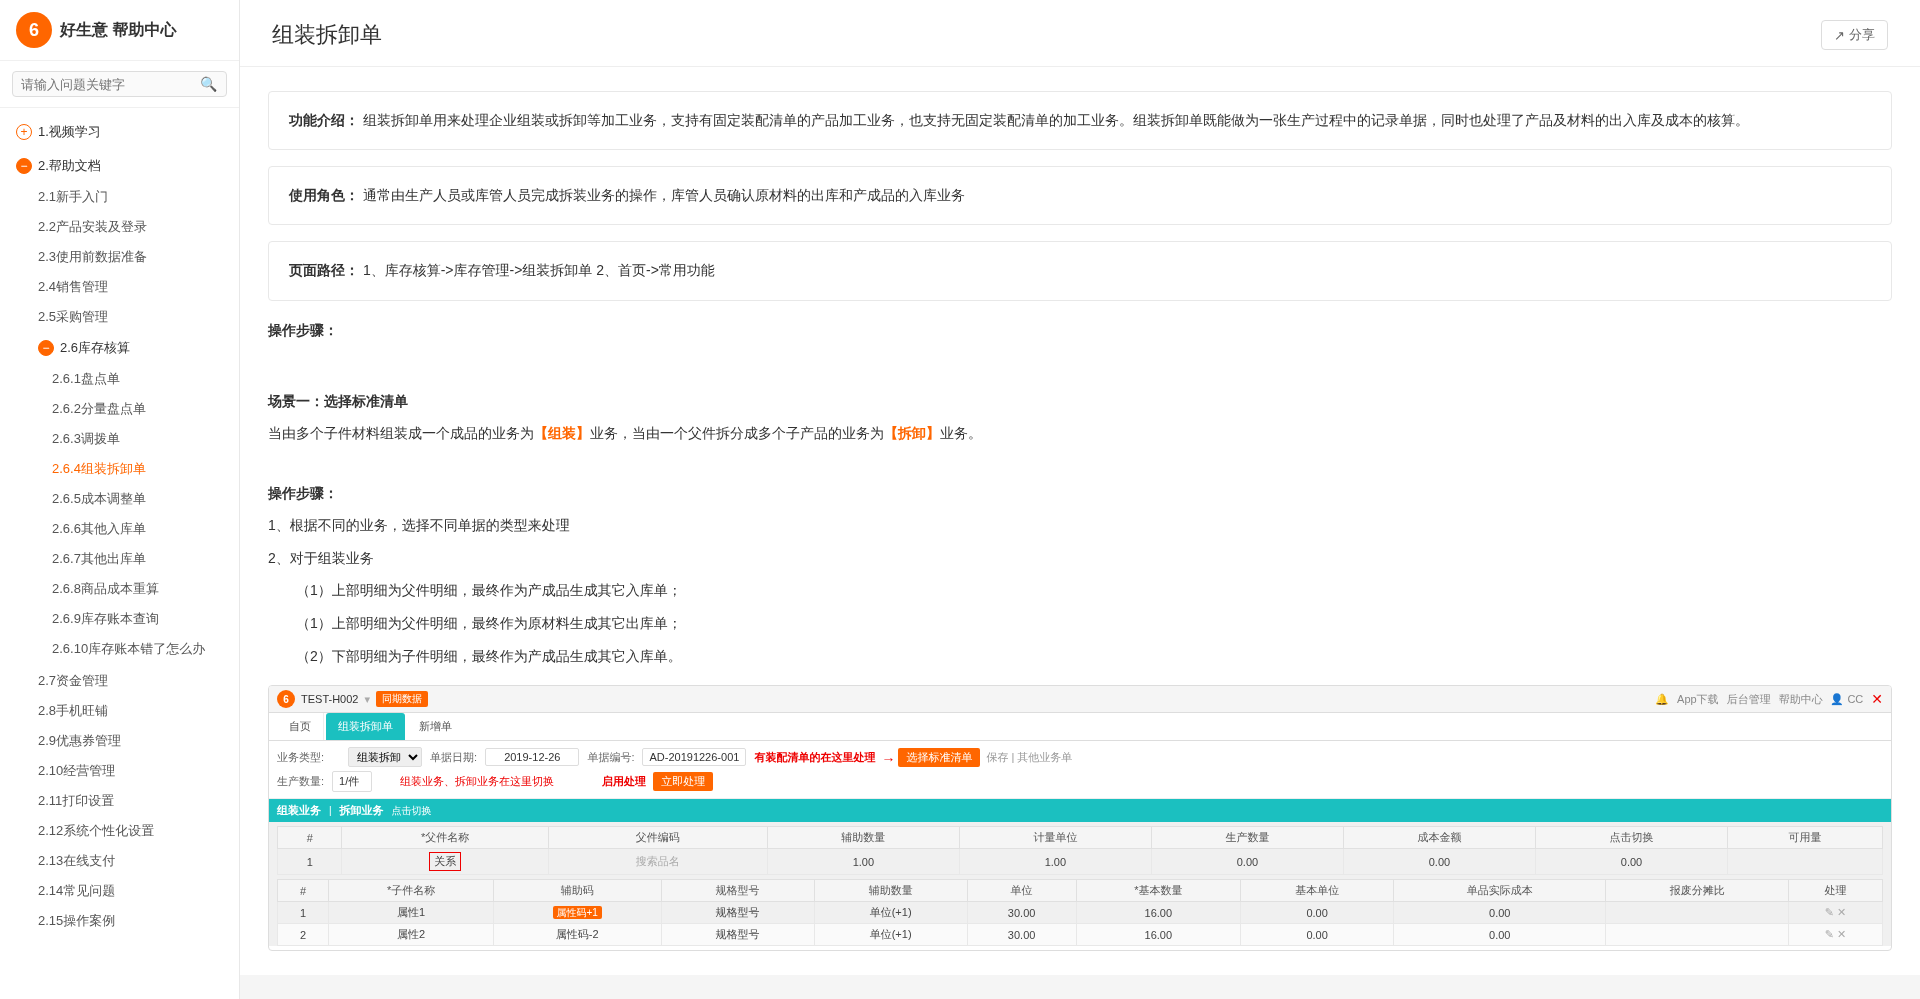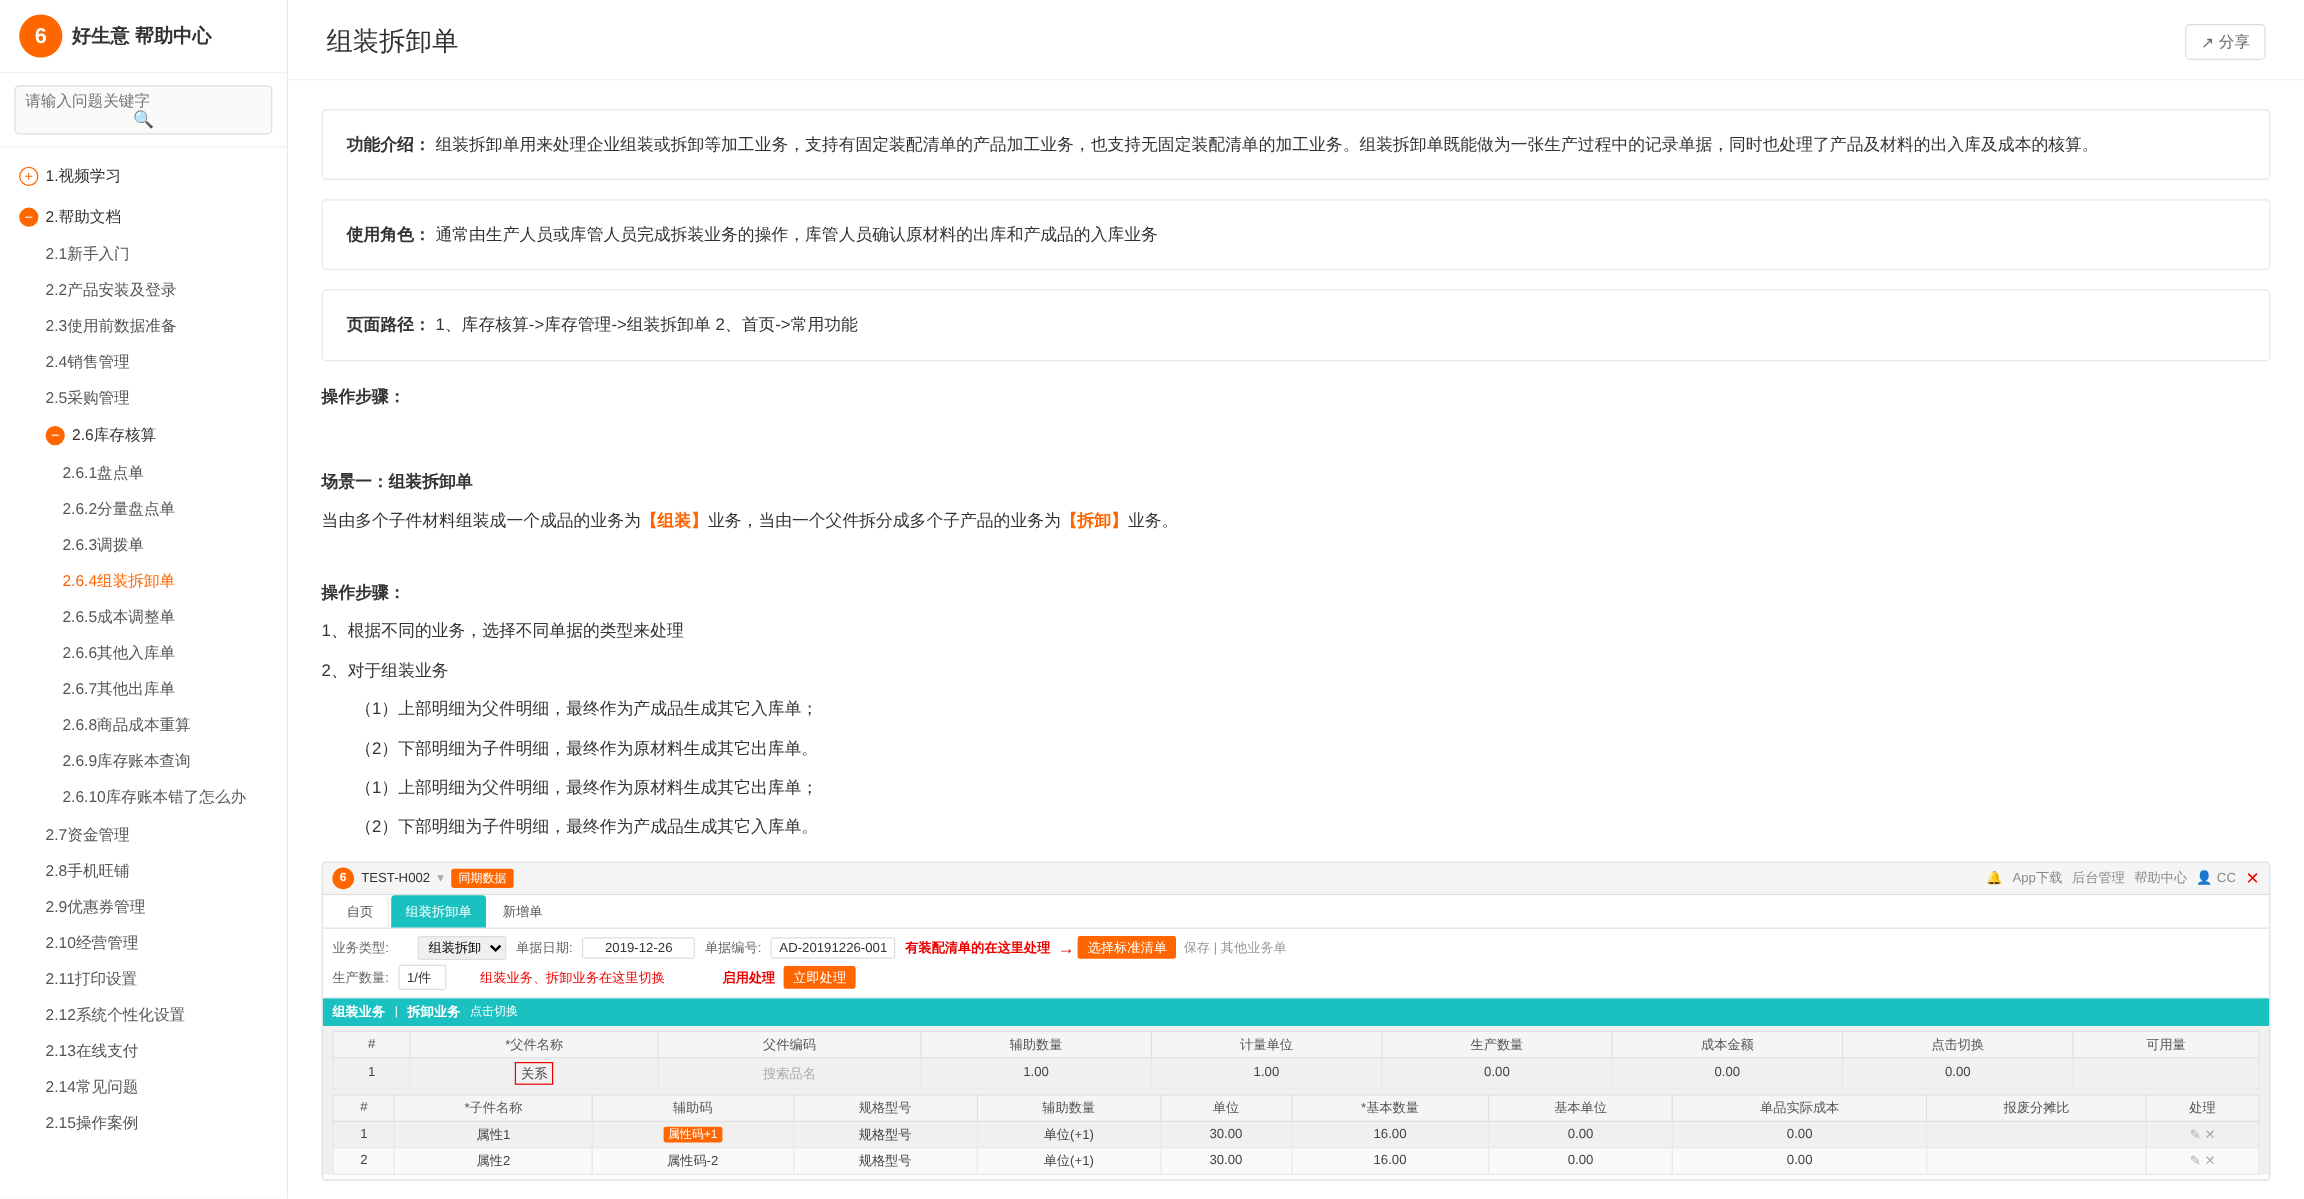--- a/index.html
+++ b/index.html
@@ -51,21 +51,20 @@
       border-bottom: 1px solid #f0f0f0;
     }
 
     .search-box {
       display: flex;
       align-items: center;
       border: 1px solid #ddd;
       border-radius: 4px;
       padding: 4px 8px;
       background: #fafafa;
-      flex-direction: column;
     }
 
     .search-box input {
       border: none;
       outline: none;
       background: transparent;
       font-size: 13px;
       color: #999;
       flex: 1;
       width: 100%;
@@ -400,30 +399,29 @@
     </div>
 
     <div class="info-block">
       <span class="bold">页面路径：</span>
       <span>1、库存核算-&gt;库存管理-&gt;组装拆卸单 2、首页-&gt;常用功能</span>
     </div>
 
     <div class="content-text">
       <p class="bold">操作步骤：</p>
       <br>
-      <p class="scenario-title">场景一：组装拆卸单</p>
+      <p class="scenario-title">场景一：选择标准清单</p>
       <p>
         当由多个子件材料组装成一个成品的业务为<span class="orange-text bold">【组装】</span>业务，当由一个父件拆分成多个子产品的业务为<span class="orange-text bold">【拆卸】</span>业务。
       </p>
       <br>
       <p class="bold">操作步骤：</p>
       <p>1、根据不同的业务，选择不同单据的类型来处理</p>
       <p>2、对于组装业务</p>
       <p style="padding-left:2em;">（1）上部明细为父件明细，最终作为产成品生成其它入库单；</p>
-      <p style="padding-left:2em;">（2）下部明细为子件明细，最终作为原材料生成其它出库单。</p>
       <p style="padding-left:2em;">（1）上部明细为父件明细，最终作为原材料生成其它出库单；</p>
       <p style="padding-left:2em;">（2）下部明细为子件明细，最终作为产成品生成其它入库单。</p>
     </div>
 
     <div class="screenshot-container">
       <div class="mock-screenshot">
 
         <div class="mock-top-bar" style="background:#f5f5f5; justify-content:space-between;">
           <div style="display:flex;align-items:center;gap:6px;">
             <span style="background:#f60;color:#fff;width:18px;height:18px;border-radius:50%;display:flex;align-items:center;justify-content:center;font-size:10px;font-weight:bold;">6</span>

